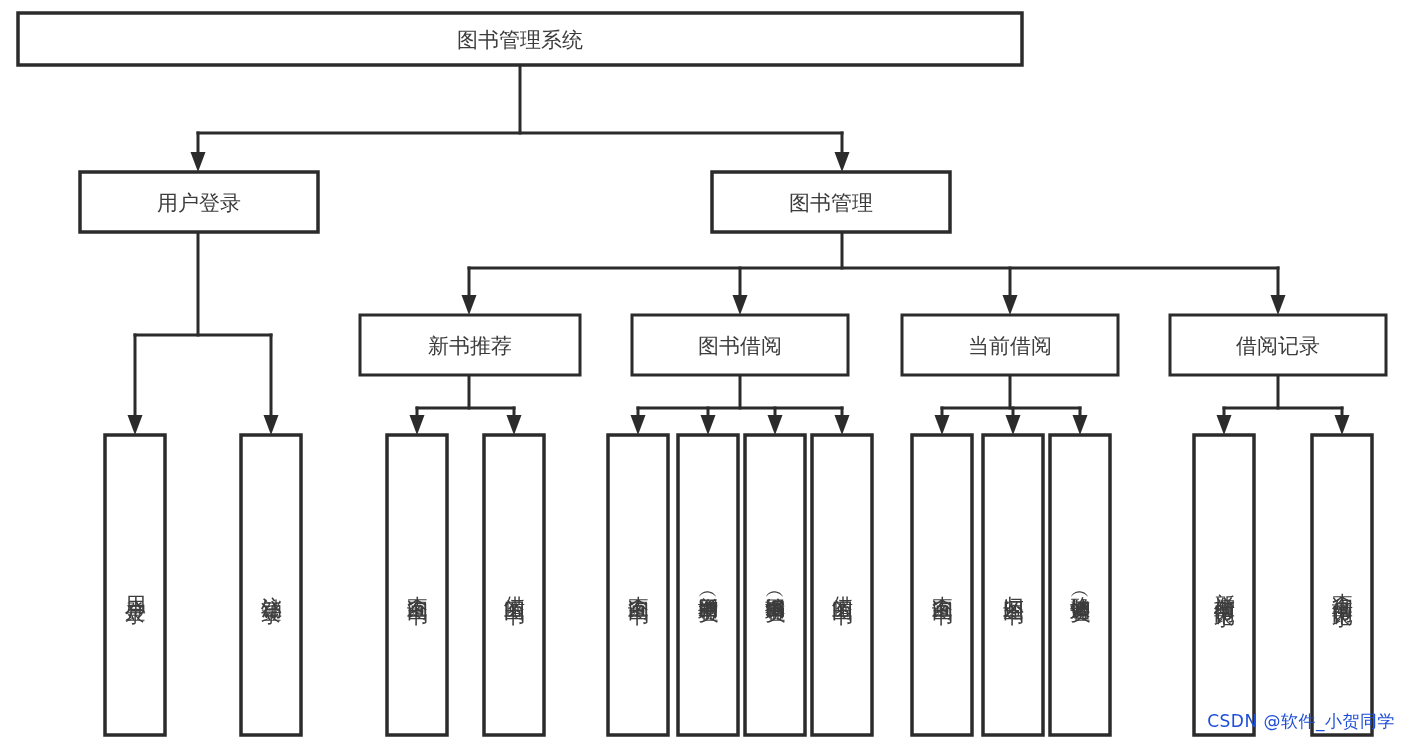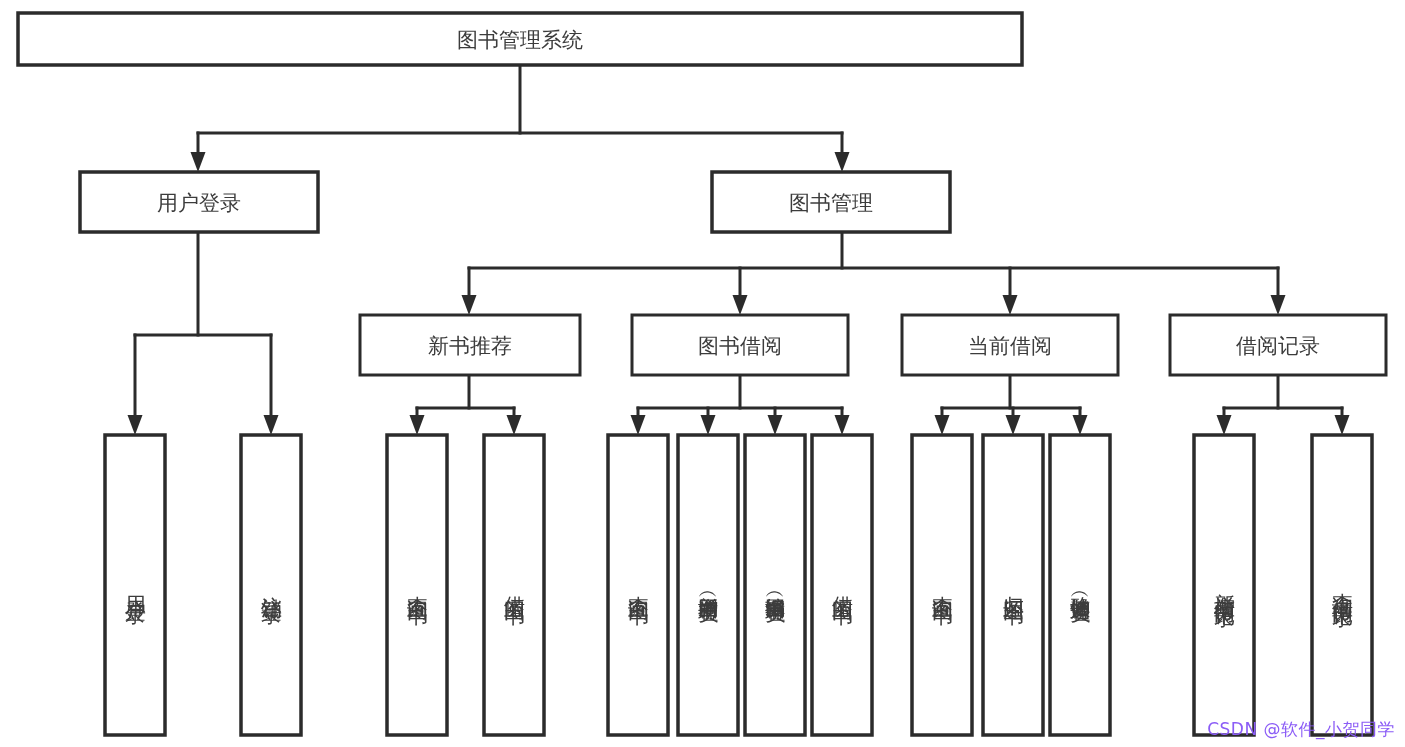--- a/index.html
+++ b/index.html
@@ -28,22 +28,22 @@
     font-size:21px;
     line-height:1.18;
     letter-spacing:3px;
     white-space:nowrap;
     pointer-events:none;
   }
   .vlabel.fit{font-size:20px;letter-spacing:1px;}
   #watermark{
     position:absolute;
     right:10px;
-    bottom:6px;
-    color:#8b5cf6;
+    bottom:14px;
+    color:#1d4ed8;
     font-size:17px;
     font-family:"DejaVu Sans","Liberation Sans",sans-serif;
     white-space:nowrap;
     letter-spacing:0.5px;
   }
 </style>
 </head>
 <body>
 
 <div id="diagram-root">

